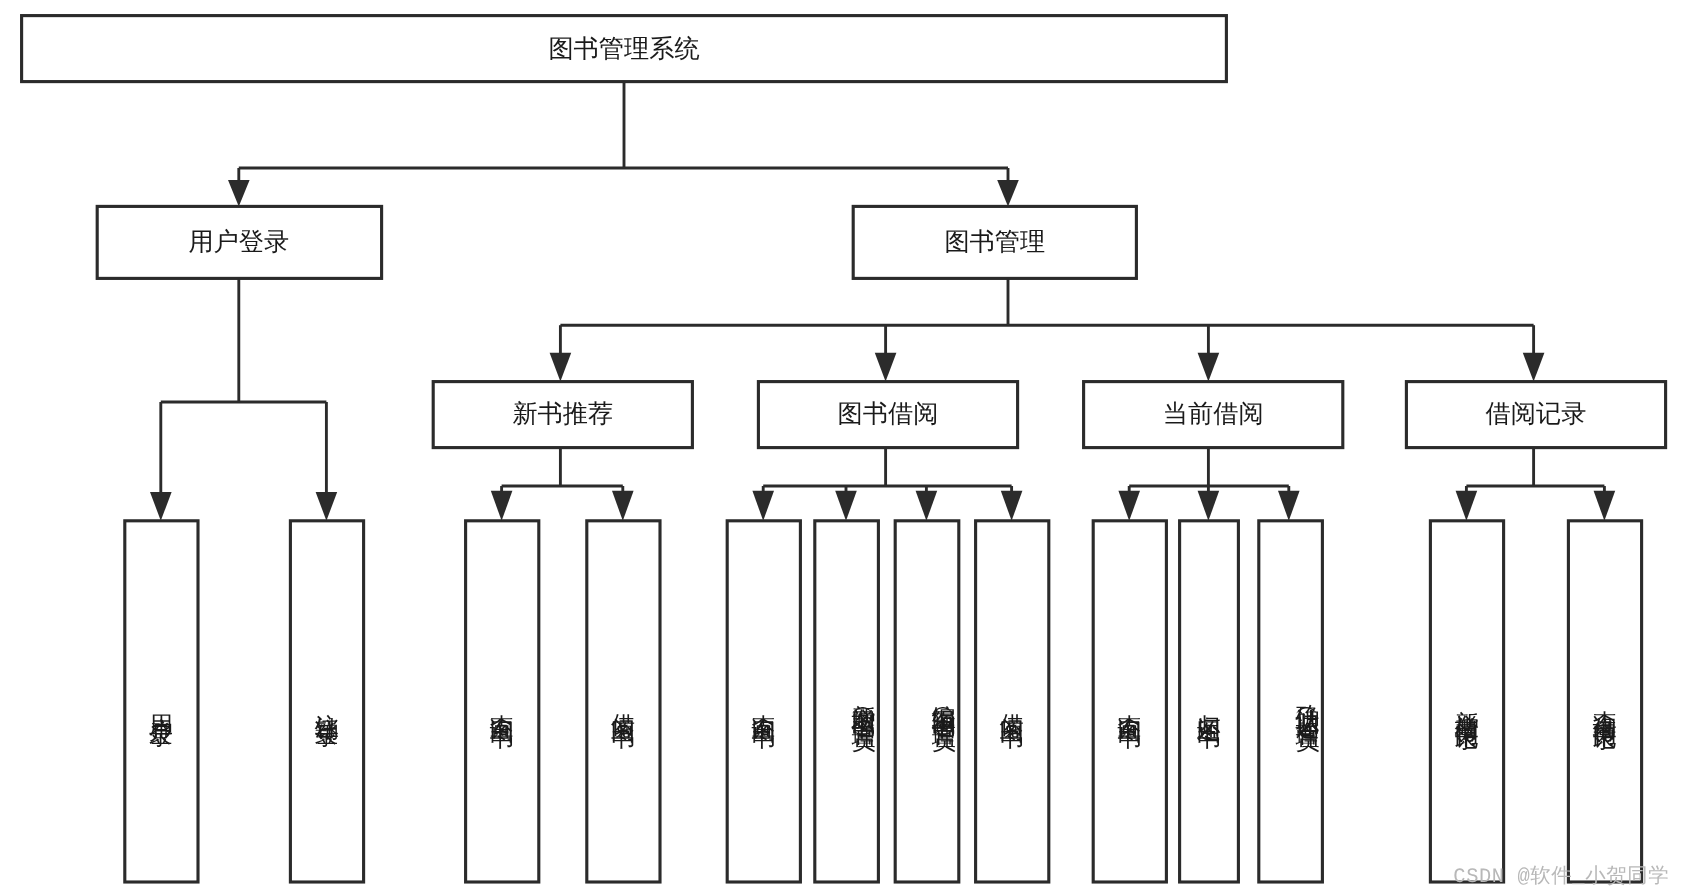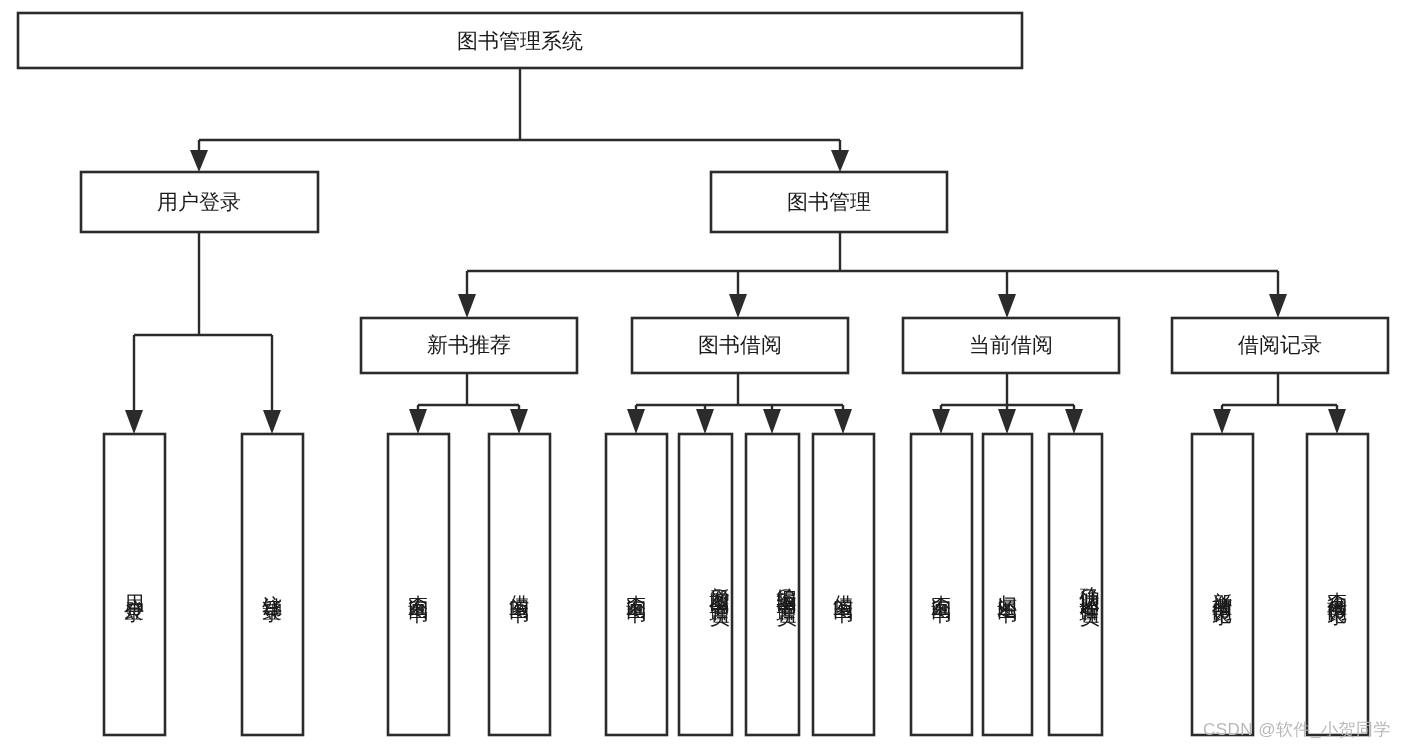--- a/index.html
+++ b/index.html
@@ -59,21 +59,21 @@
     color: #1a1a1a;
     letter-spacing: 3px;
     white-space: nowrap;
     text-align: center;
     pointer-events: none;
   }
   .watermark {
     position: absolute;
     right: 14px;
     bottom: 6px;
-    font-family: Liberation Sans, sans-serif;
+    font-family: Liberation Mono, monospace;
     font-size: 17px;
     color: #b8b8b8;
     letter-spacing: 0.5px;
     white-space: nowrap;
   }
 </style>
 </head>
 <body>
 
 <div id="diagram-root">

